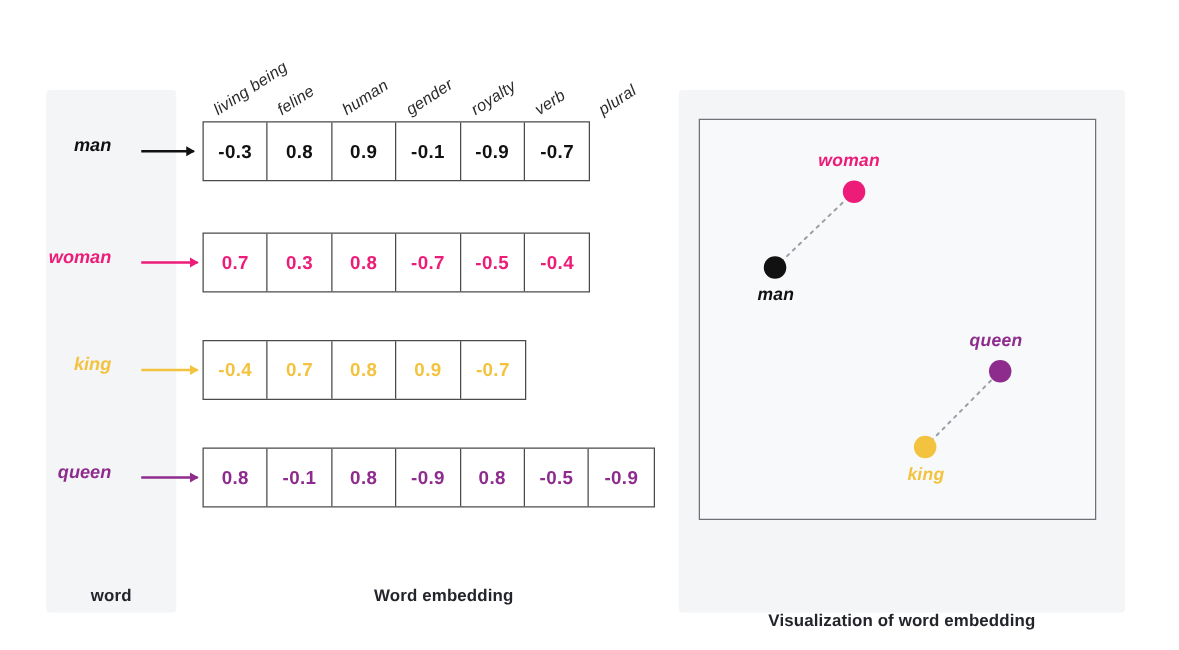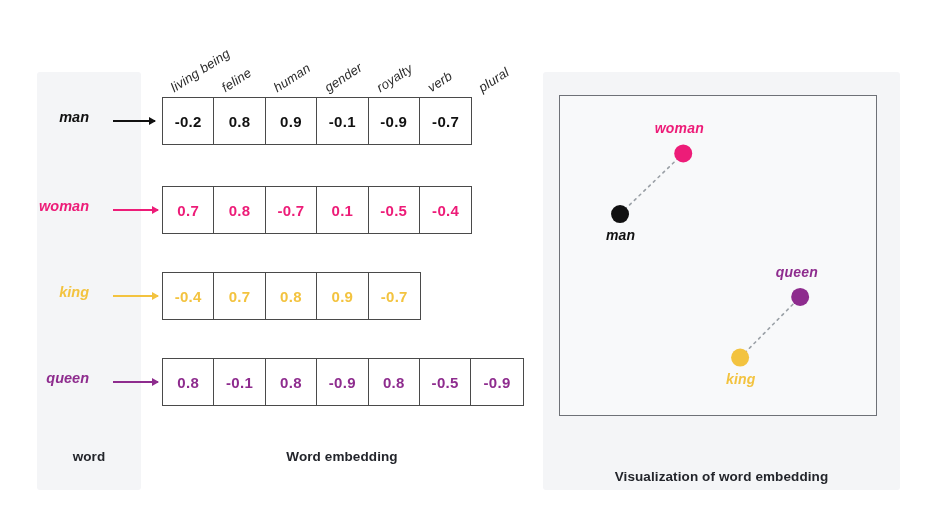--- a/index.html
+++ b/index.html
@@ -27,23 +27,24 @@
 
   
   .caption {
     position: absolute;
     font-size: 13.5px;
     font-weight: bold;
     color: #23252b;
     text-align: center;
     letter-spacing: .1px;
     white-space: nowrap;
+    margin-top: 20px;
   }
   #caption-word { left: 37px;  top: 449px; width: 104px; }
-  #caption-emb  { left: 160px; top: 449px; width: 364px; }
+  #caption-emb  { left: 173px; top: 449px; width: 364px; }
   #caption-vis  { left: 543px; top: 469px; width: 357px; }
 
   
   #col-headers { position: absolute; left: 0; top: 0; width: 943px; height: 95px; }
   .col-header {
     position: absolute;
     bottom: 0;
     font-size: 13px;
     font-style: italic;
     color: #2b2b2b;
@@ -149,39 +150,39 @@
   </div>
 
 <div id="rows-container">
     <div class="row" style="top: 97px;">
       <div class="row-label" style="color: rgb(17, 17, 17);">man</div>
       <div class="row-arrow" style="color: rgb(17, 17, 17); width: 42px;">
         <span class="shaft"></span>
         <span class="head"></span>
       </div>
       <div class="cells">
-        <div class="cell" style="color: rgb(17, 17, 17);">-0.2</div>
+        <div class="cell" style="color: rgb(17, 17, 17);">-0.3</div>
         <div class="cell" style="color: rgb(17, 17, 17);">0.8</div>
         <div class="cell" style="color: rgb(17, 17, 17);">0.9</div>
         <div class="cell" style="color: rgb(17, 17, 17);">-0.1</div>
         <div class="cell" style="color: rgb(17, 17, 17);">-0.9</div>
         <div class="cell" style="color: rgb(17, 17, 17);">-0.7</div>
       </div>
     </div>
     <div class="row" style="top: 186px;">
       <div class="row-label" style="color: rgb(237, 28, 120);">woman</div>
       <div class="row-arrow" style="color: rgb(237, 28, 120); width: 45px;">
         <span class="shaft"></span>
         <span class="head"></span>
       </div>
       <div class="cells">
         <div class="cell" style="color: rgb(237, 28, 120);">0.7</div>
+        <div class="cell" style="color: rgb(237, 28, 120);">0.3</div>
         <div class="cell" style="color: rgb(237, 28, 120);">0.8</div>
         <div class="cell" style="color: rgb(237, 28, 120);">-0.7</div>
-        <div class="cell" style="color: rgb(237, 28, 120);">0.1</div>
         <div class="cell" style="color: rgb(237, 28, 120);">-0.5</div>
         <div class="cell" style="color: rgb(237, 28, 120);">-0.4</div>
       </div>
     </div>
     <div class="row" style="top: 272px;">
       <div class="row-label" style="color: rgb(243, 195, 63);">king</div>
       <div class="row-arrow" style="color: rgb(243, 195, 63); width: 45px;">
         <span class="shaft"></span>
         <span class="head"></span>
       </div>

